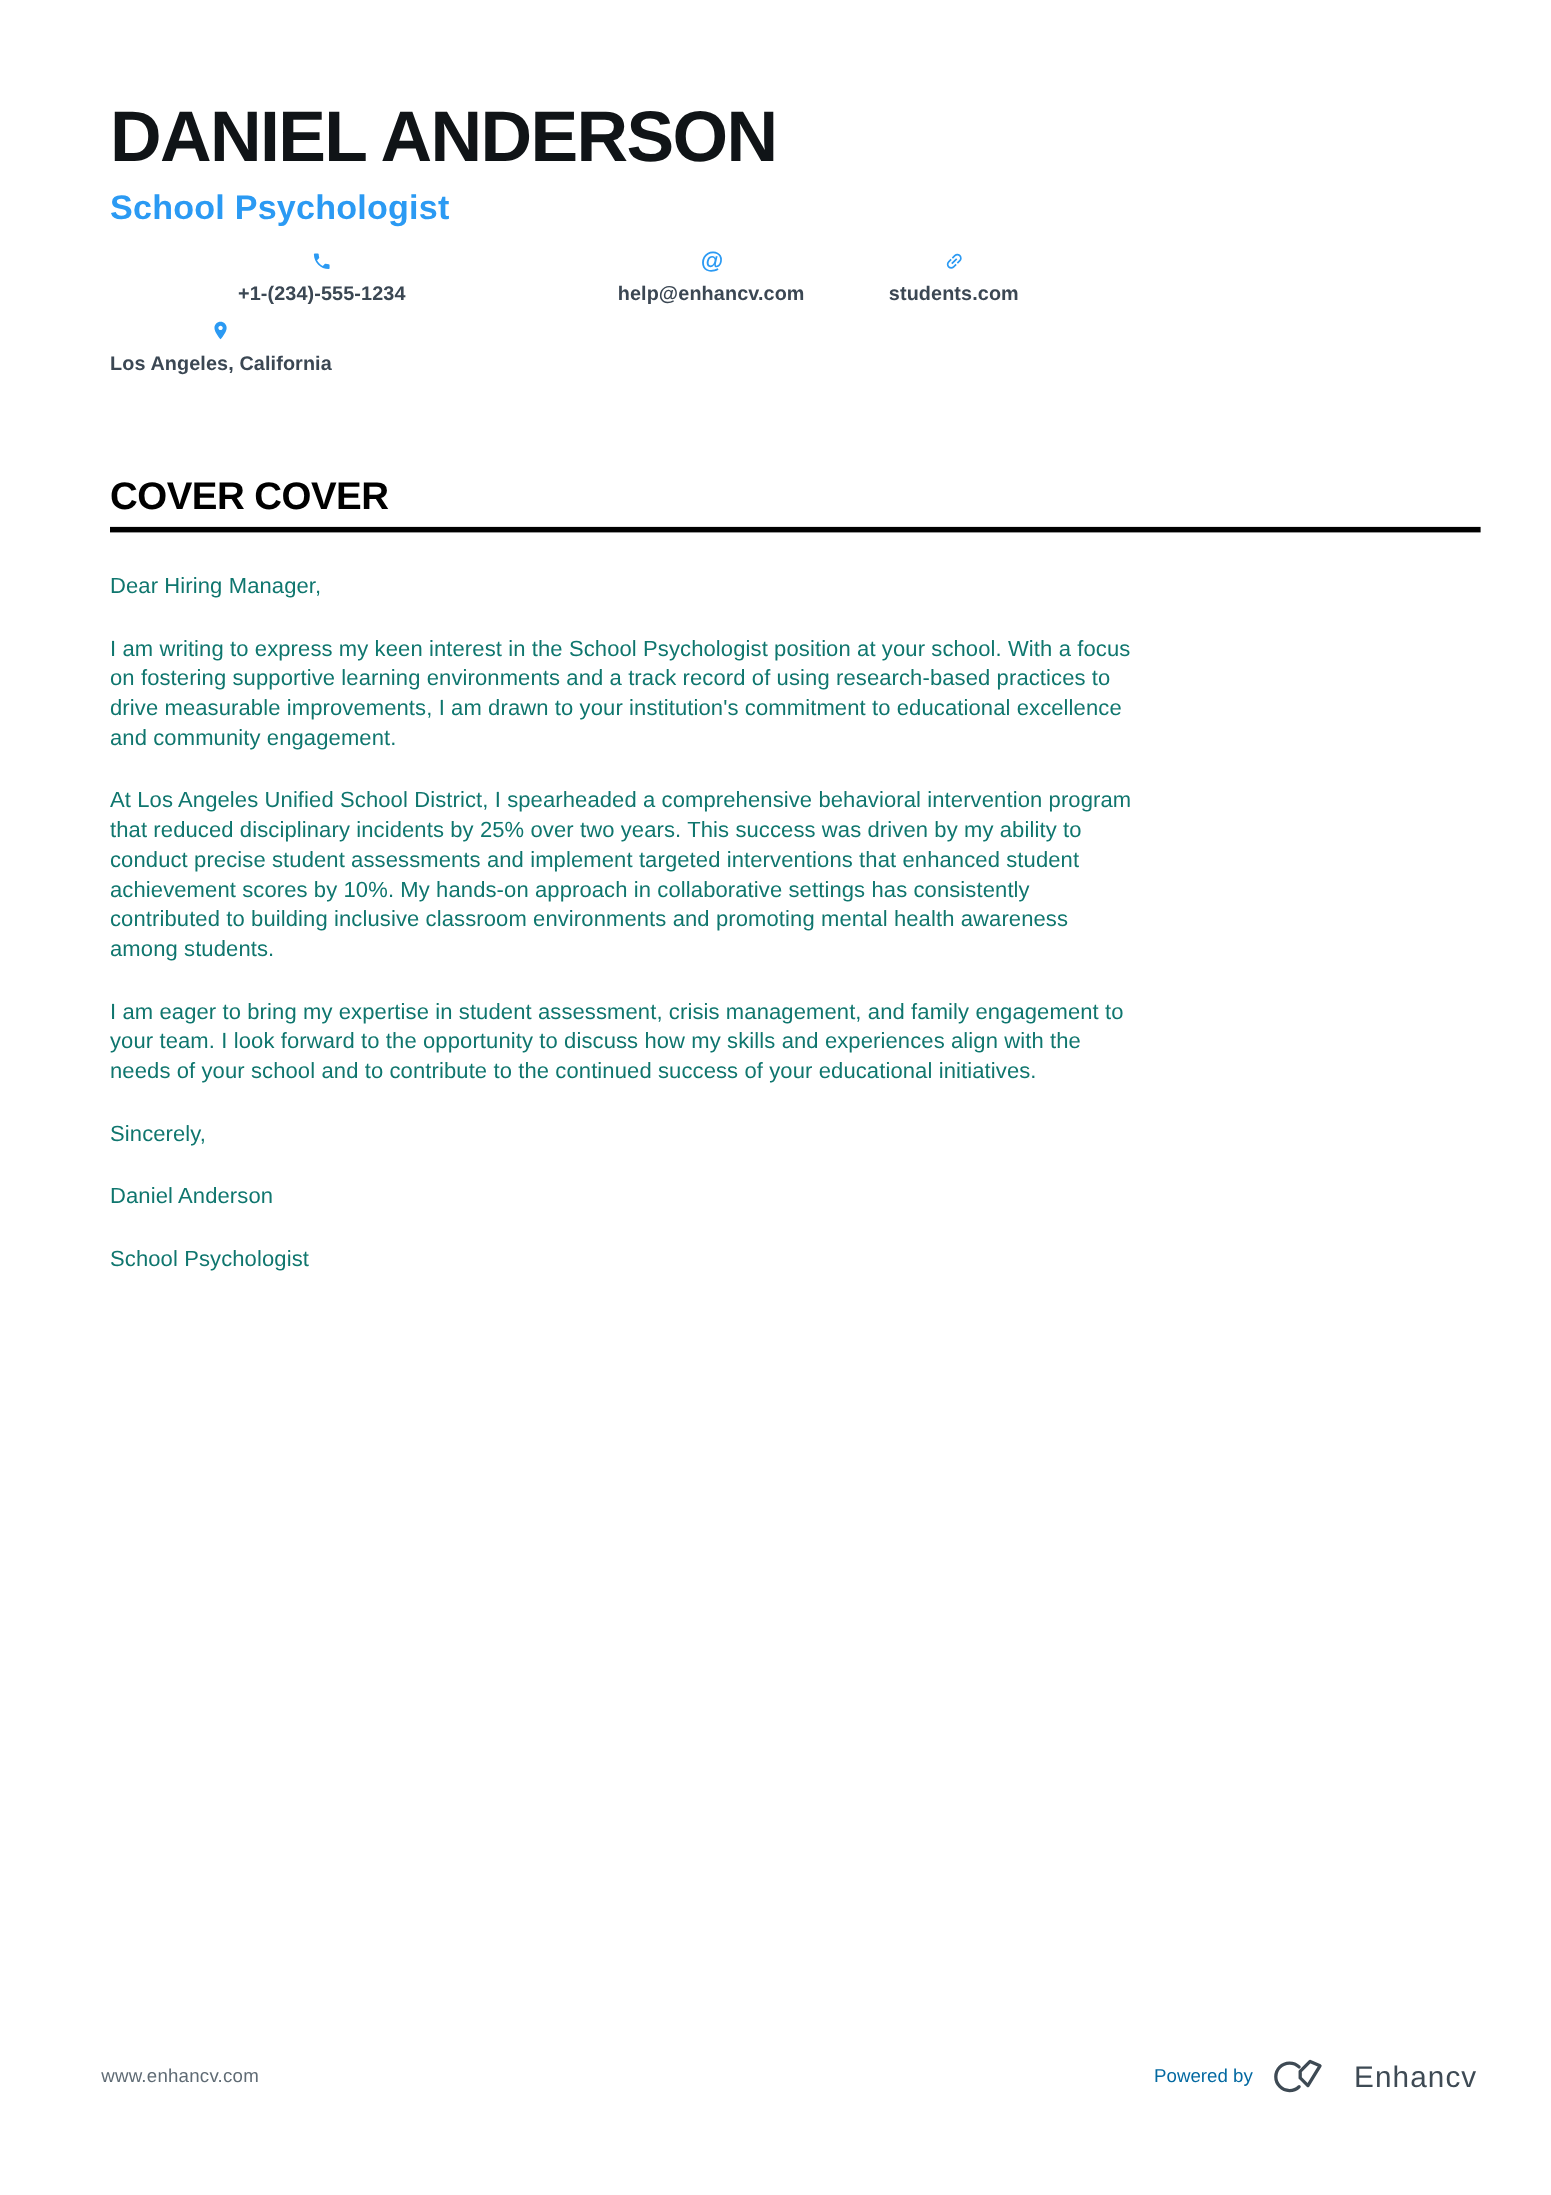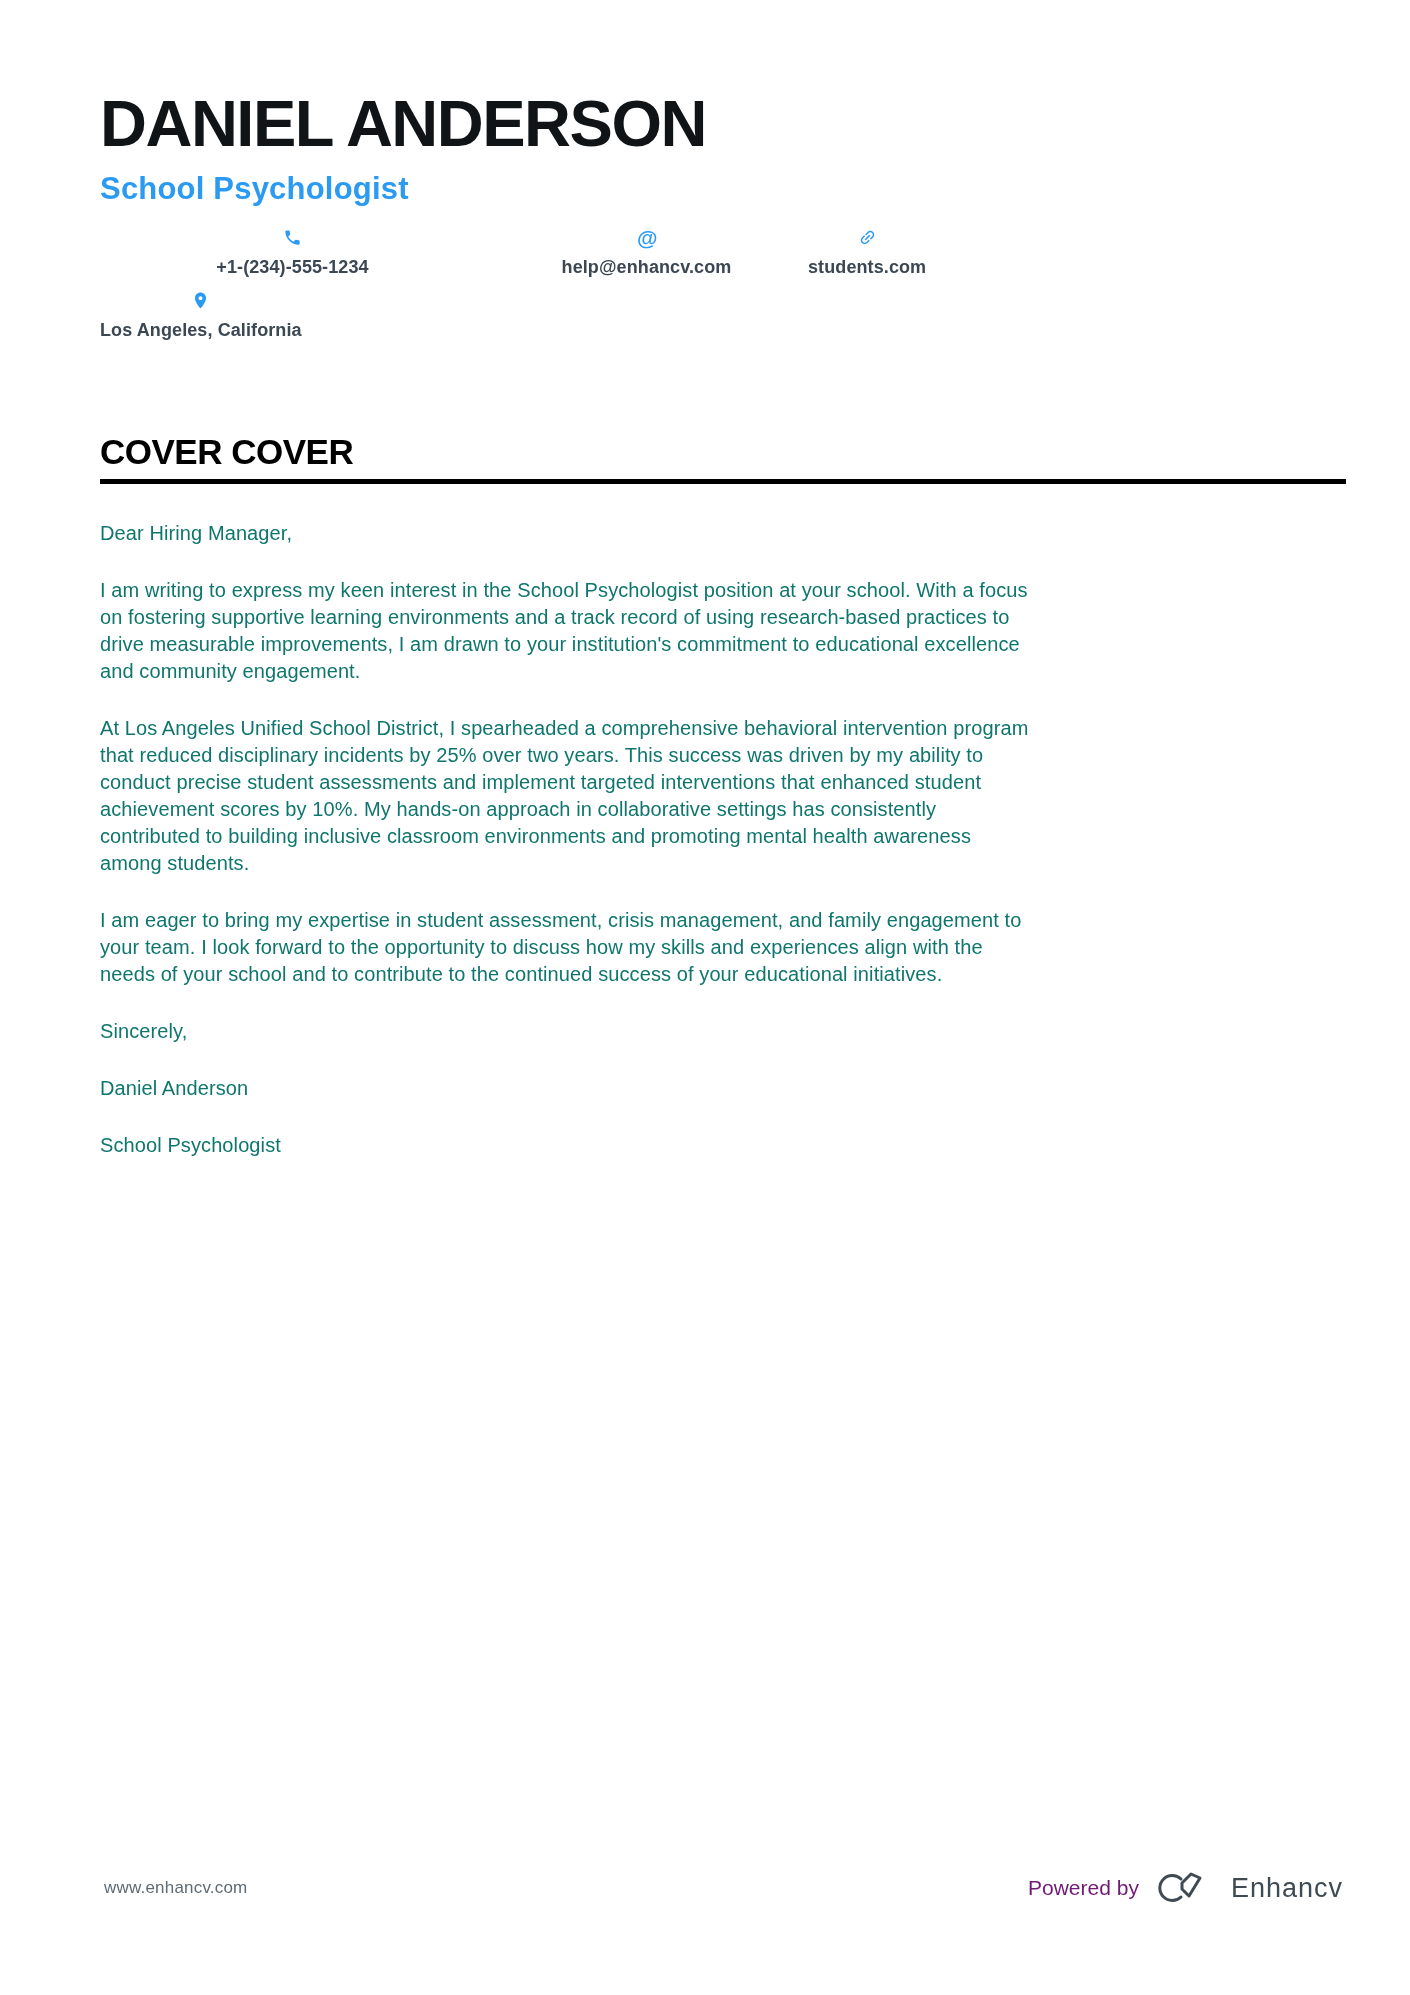--- a/index.html
+++ b/index.html
@@ -49,26 +49,26 @@
   
   .letter { margin-top: 36px; max-width: 935px; }
   .letter p {
     font-size: 20px; line-height: 27px; color: #0f766e;
     margin-bottom: 30px; letter-spacing: 0.1px;
   }
   .letter p:last-child { margin-bottom: 0; }
 
   
   .footer {
-    position: absolute; left: 104px; right: 67px; bottom: 88px;
+    position: absolute; left: 92px; right: 67px; bottom: 88px;
     display: flex; justify-content: space-between; align-items: center; text-align: right;
   }
   .site-url { font-size: 17px; color: #5f6b74; letter-spacing: 0.2px; }
   .powered { display: flex; align-items: center; gap: 16px; }
-  .powered-by { font-size: 21px; color: #701a75; margin-left: 25px; }
+  .powered-by { font-size: 17px; color: #0369a1; margin-left: 25px; }
   .brand-wrap { display: flex; align-items: center; gap: 26px; }
   .brand-name {
     font-size: 27px; font-weight: 400; color: #3e4a54; letter-spacing: 1px;
   }
 </style>
 </head>
 <body>
 
 <div class="page">
   <div class="content">

